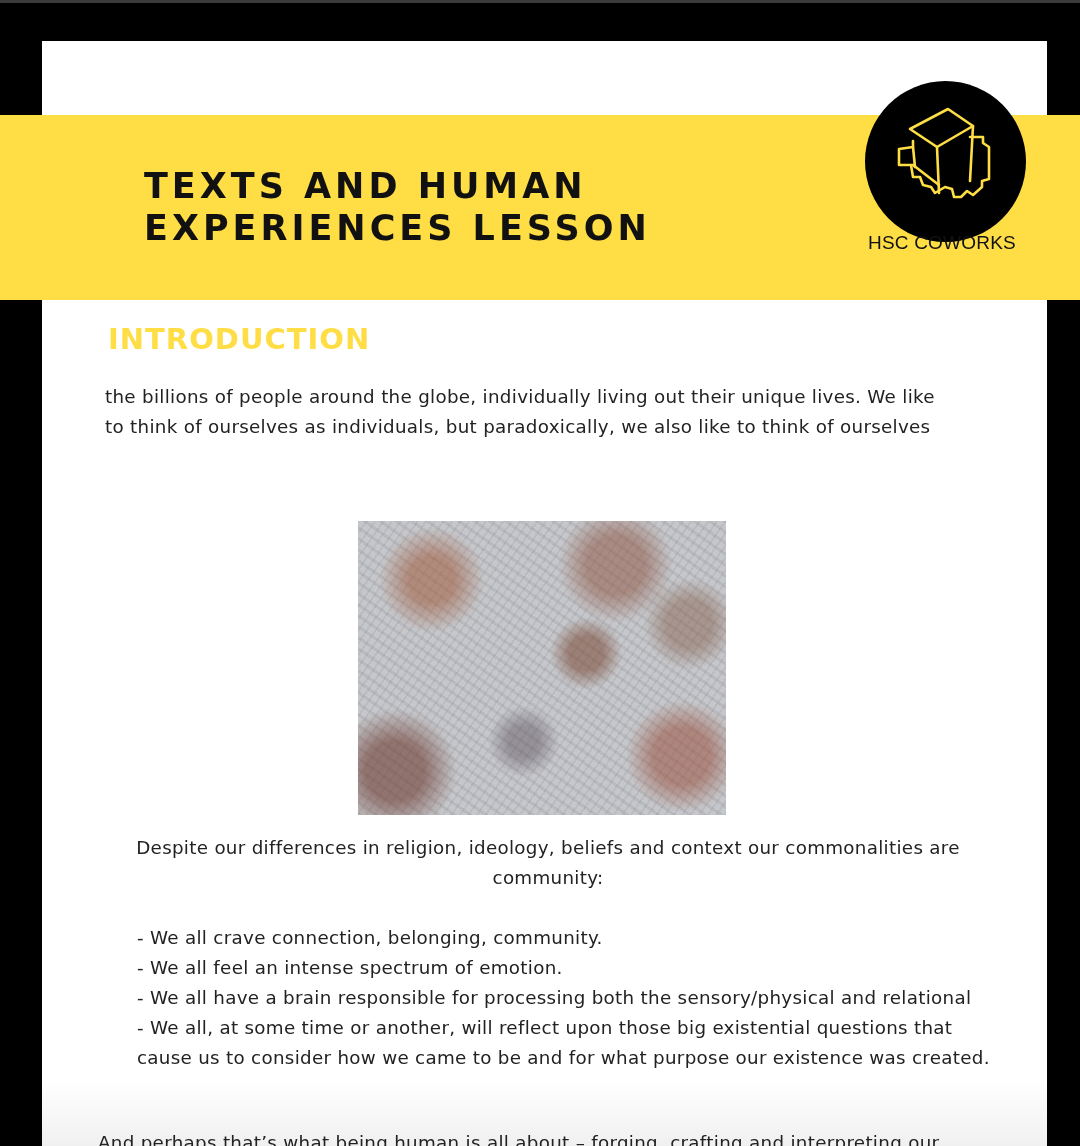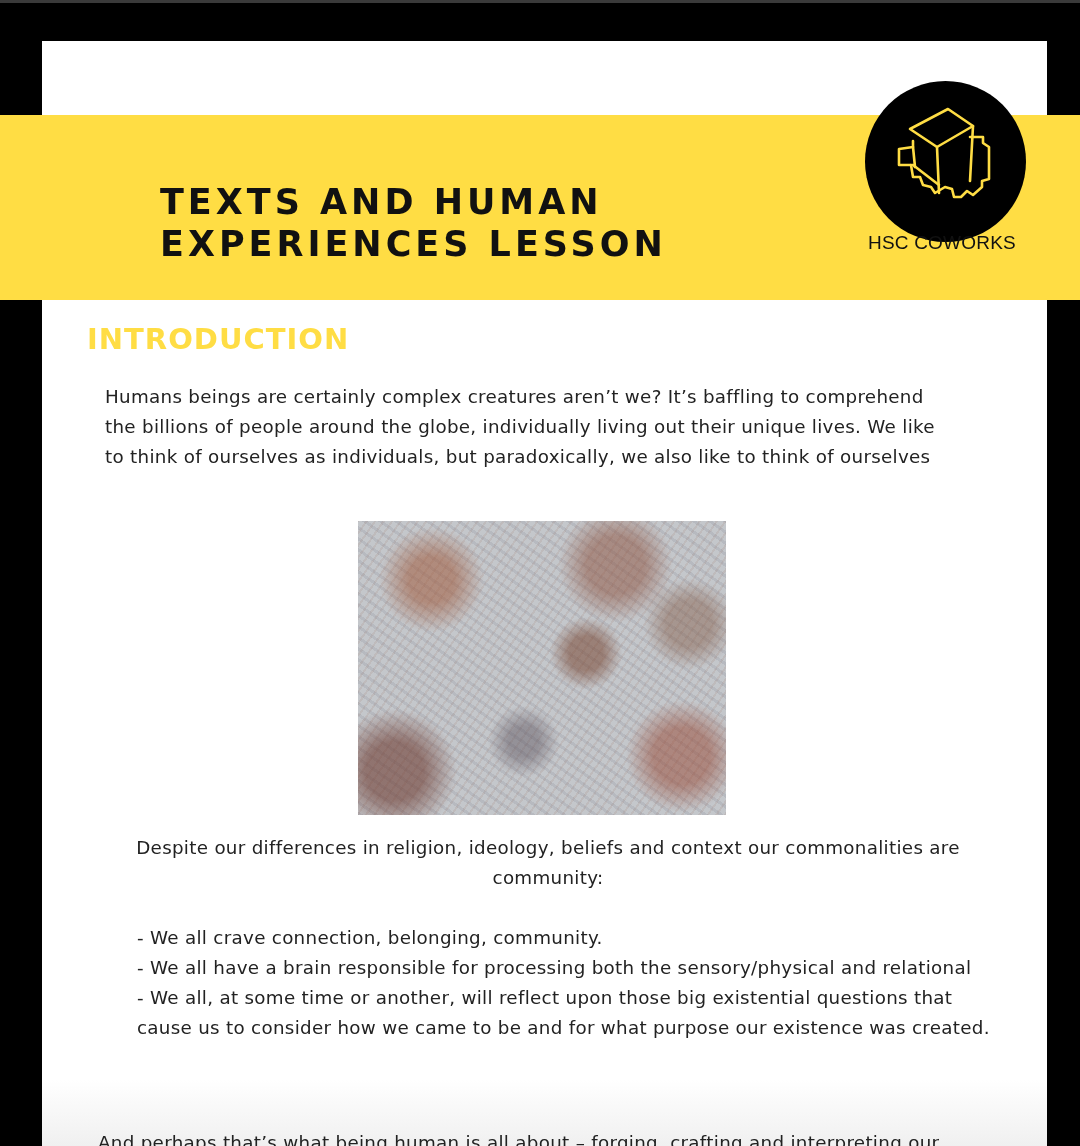--- a/index.html
+++ b/index.html
@@ -15,37 +15,37 @@
     }
     .page-fade {
       position: absolute; left: 42px; top: 1080px; width: 1005px; height: 66px;
       background: linear-gradient(to bottom, rgba(255,255,255,0) 0%, rgba(240,240,240,1) 100%);
     }
     .band {
       position: absolute; left: 0; top: 115px; width: 1080px; height: 185px;
       background: #FFDD44;
     }
     .title {
-      position: absolute; left: 144px; top: 165px; margin: 16px;
+      position: absolute; left: 144px; top: 165px; margin: 0;
       font-family: "DejaVu Sans", sans-serif; font-weight: bold;
       font-size: 35px; line-height: 42px; letter-spacing: 4px;
       color: #111;
     }
     .logo-circle {
       position: absolute; left: 865px; top: 81px; width: 161px; height: 161px;
       border-radius: 50%; background: #000;
     }
     .logo-circle svg { position: absolute; left: 0; top: 0; }
     .logo-text {
       position: absolute; left: 868px; top: 232px; width: 156px; text-align: left;
       font-family: "Liberation Sans", sans-serif; font-size: 19px; color: #111;
       letter-spacing: 0.2px;
     }
     .section-heading {
-      position: absolute; left: 87px; top: 322px; margin: 0;
+      position: absolute; left: 108px; top: 322px; margin: 0;
       font-family: "DejaVu Sans", sans-serif; font-weight: bold;
       font-size: 29px; letter-spacing: 1px; color: #FFDD44;
     }
     .para {
       position: absolute; margin: 0;
       font-family: "DejaVu Sans", sans-serif; font-size: 18.3px; line-height: 30px;
       color: #222; letter-spacing: 0.3px;
     }
     .intro { left: 105px; top: 382px; width: 880px; }
     .line { display: block; white-space: nowrap; }
@@ -92,34 +92,34 @@
     <path d="M46 84 L34 84 L34 68 L48 66 L48 60"></path>
     <path d="M48 84 L74 104"></path>
     <path d="M48 66 L50 86"></path>
   </svg>
 </div>
 <div class="logo-text">HSC COWORKS</div>
 
 <h2 class="section-heading">INTRODUCTION</h2>
 
 <p class="para intro">
-  <span class="line">Humans beings are certainly complex creatures aren’t we? It’s baffling to comprehend</span>
   <span class="line">the billions of people around the globe, individually living out their unique lives. We like</span>
   <span class="line">to think of ourselves as individuals, but paradoxically, we also like to think of ourselves</span>
 </p>
 
 <div class="photo" title="Aerial photo of a large crowd of people in a plaza"></div>
 
 <p class="para despite">
   <span class="line">Despite our differences in religion, ideology, beliefs and context our commonalities are</span>
   <span class="line">community:</span>
 </p>
 
 <p class="para bullets">
   <span class="line">- We all crave connection, belonging, community.</span>
+  <span class="line">- We all feel an intense spectrum of emotion.</span>
   <span class="line">- We all have a brain responsible for processing both the sensory/physical and relational</span>
   <span class="line">- We all, at some time or another, will reflect upon those big existential questions that</span>
   <span class="line">cause us to consider how we came to be and for what purpose our existence was created.</span>
 </p>
 
 <div class="page-fade"></div>
 
 <p class="para cutoff">And perhaps that’s what being human is all about – forging, crafting and interpreting our</p>
 
 </body></html>

